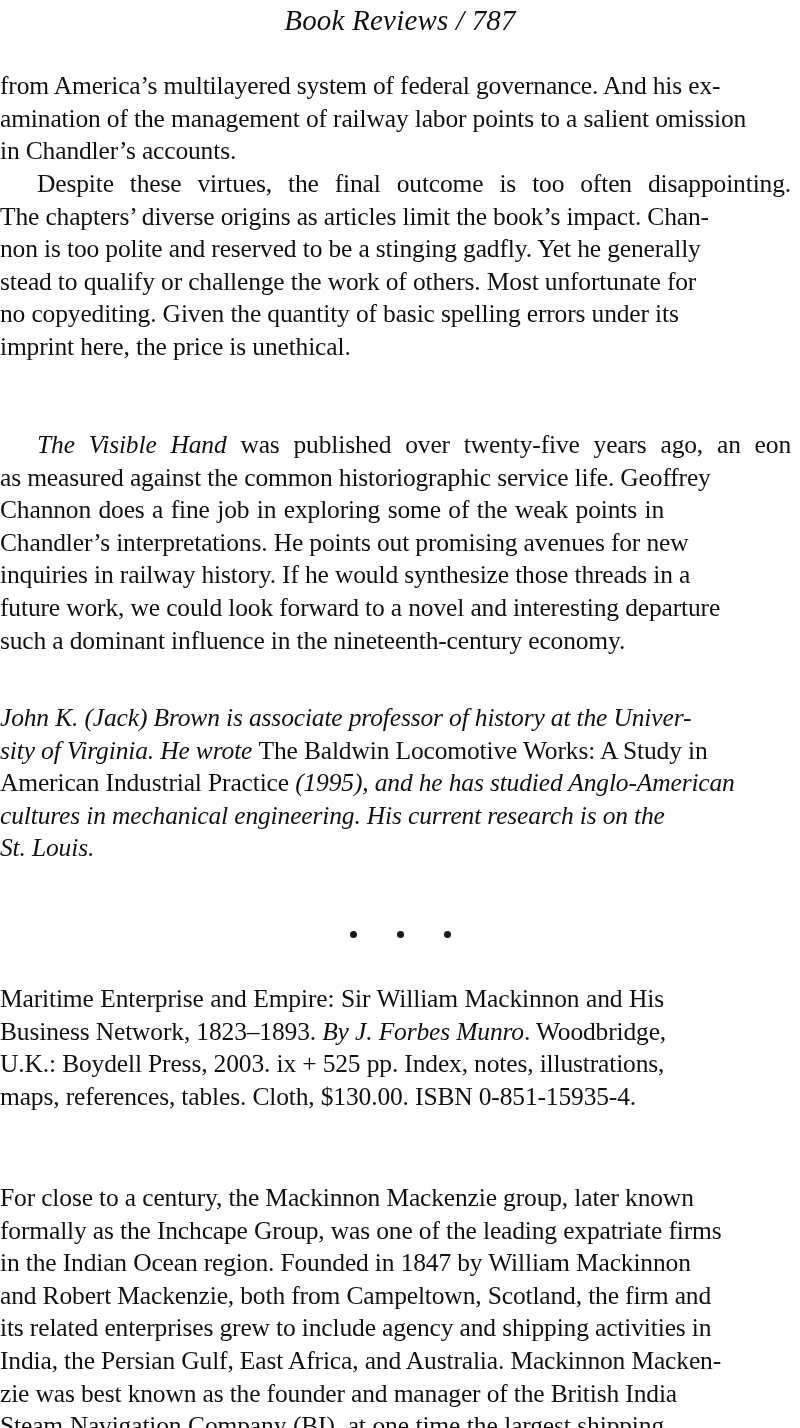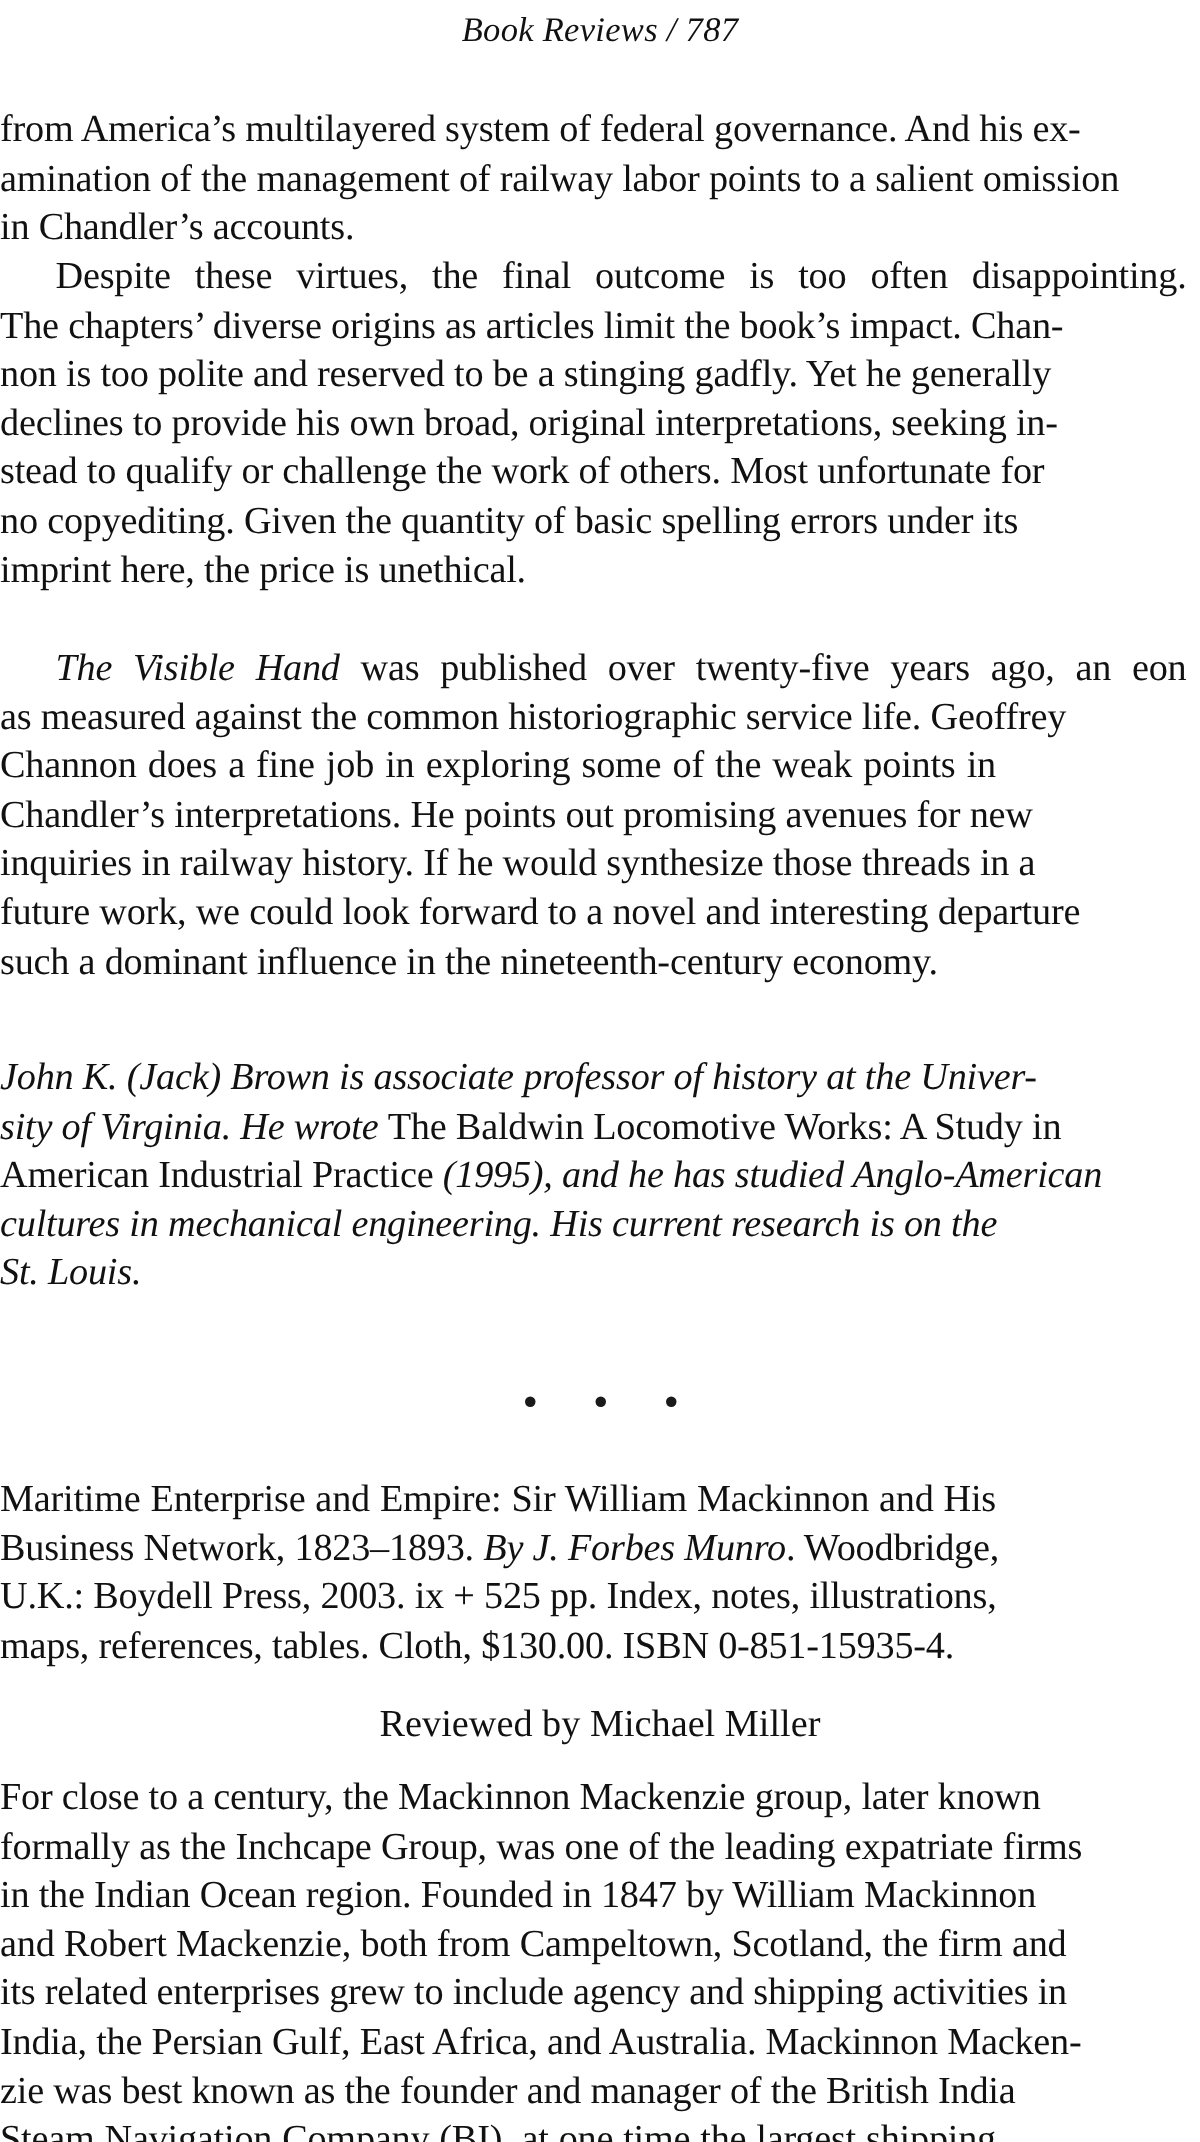--- a/index.html
+++ b/index.html
@@ -22,21 +22,21 @@
       width: 800px;
       height: 1428px;
     }
     .running-head {
       position: absolute;
       top: 2px;
       left: 0;
       width: 800px;
       text-align: center;
       font-style: italic;
-      font-size: 23px;
+      font-size: 29px;
       line-height: 36px;
       letter-spacing: 0.2px;
     }
     .block {
       position: absolute;
       left: 0;
       width: 664px;
     }
     .line {
       display: block;
@@ -94,21 +94,20 @@
   <div class="block" style="top:70px;">
     <span class="line">from America’s multilayered system of federal governance. And his ex-</span>
     <span class="line">amination of the management of railway labor points to a salient omission</span>
     <span class="line last">in Chandler’s accounts.</span>
   </div>
 
   <div class="block" style="top:168px;">
     <span class="line indent">Despite these virtues, the final outcome is too often disappointing.</span>
     <span class="line">The chapters’ diverse origins as articles limit the book’s impact. Chan-</span>
     <span class="line">non is too polite and reserved to be a stinging gadfly. Yet he generally</span>
-    <span class="line">declines to provide his own broad, original interpretations, seeking in-</span>
     <span class="line">stead to qualify or challenge the work of others. Most unfortunate for</span>
     <span class="line">no copyediting. Given the quantity of basic spelling errors under its</span>
     <span class="line last">imprint here, the price is unethical.</span>
   </div>
 
   <div class="block" style="top:429px;">
     <span class="line indent"><span class="it">The Visible Hand</span><span> was published over twenty-five years ago, an eon</span></span>
     <span class="line">as measured against the common historiographic service life. Geoffrey</span>
     <span class="line">Channon does a fine job in exploring some of the weak points in</span>
     <span class="line">Chandler’s interpretations. He points out promising avenues for new</span>
@@ -129,21 +128,20 @@
     <span></span><span></span><span></span>
   </div>
 
   <div class="block" style="top:983px;">
     <span class="line">Maritime Enterprise and Empire: Sir William Mackinnon and His</span>
     <span class="line"><span>Business Network, 1823–1893. </span><span class="it">By J. Forbes Munro</span><span>. Woodbridge,</span></span>
     <span class="line">U.K.: Boydell Press, 2003. ix + 525 pp. Index, notes, illustrations,</span>
     <span class="line last">maps, references, tables. Cloth, $130.00. ISBN 0-851-15935-4.</span>
   </div>
 
-  <div class="reviewer">Reviewed by Michael Miller</div>
 
   <div class="block" style="top:1182px;">
     <span class="line">For close to a century, the Mackinnon Mackenzie group, later known</span>
     <span class="line">formally as the Inchcape Group, was one of the leading expatriate firms</span>
     <span class="line">in the Indian Ocean region. Founded in 1847 by William Mackinnon</span>
     <span class="line">and Robert Mackenzie, both from Campeltown, Scotland, the firm and</span>
     <span class="line">its related enterprises grew to include agency and shipping activities in</span>
     <span class="line">India, the Persian Gulf, East Africa, and Australia. Mackinnon Macken-</span>
     <span class="line">zie was best known as the founder and manager of the British India</span>
     <span class="line">Steam Navigation Company (BI), at one time the largest shipping</span>

